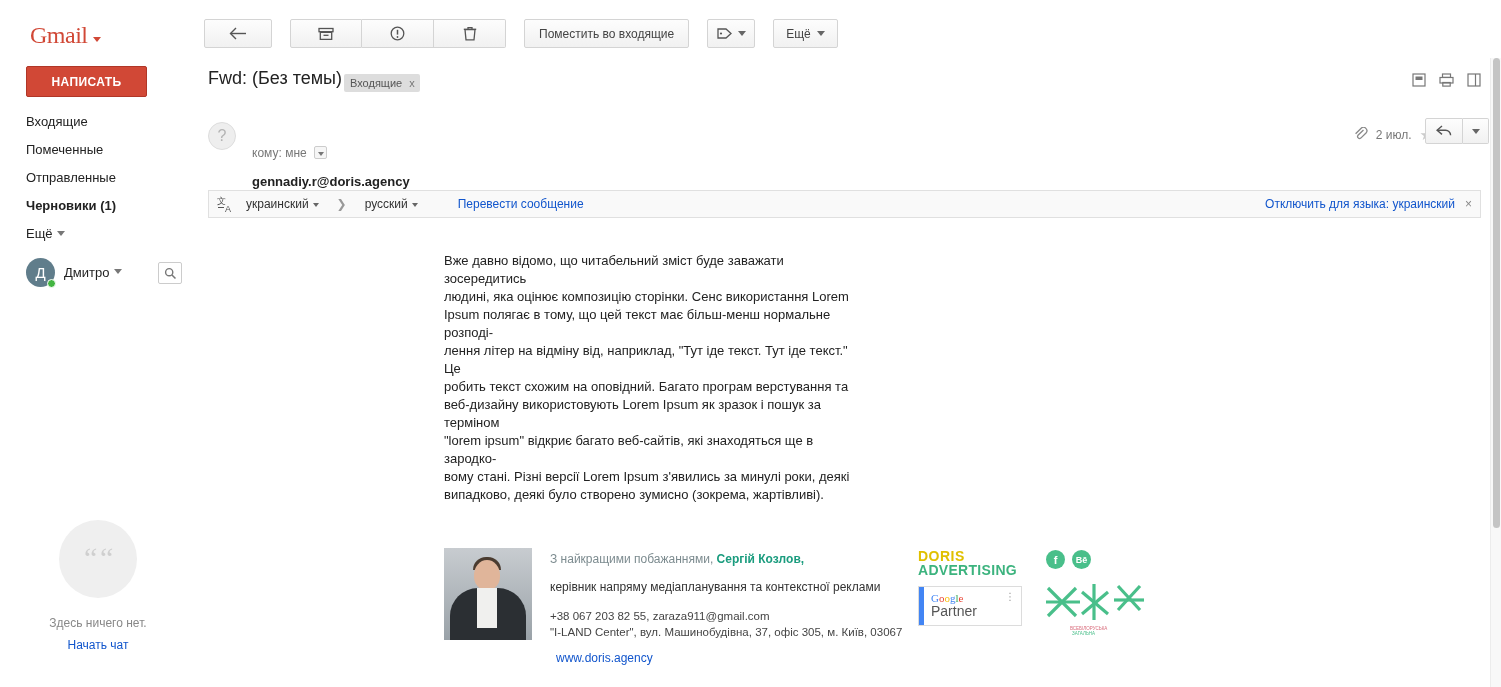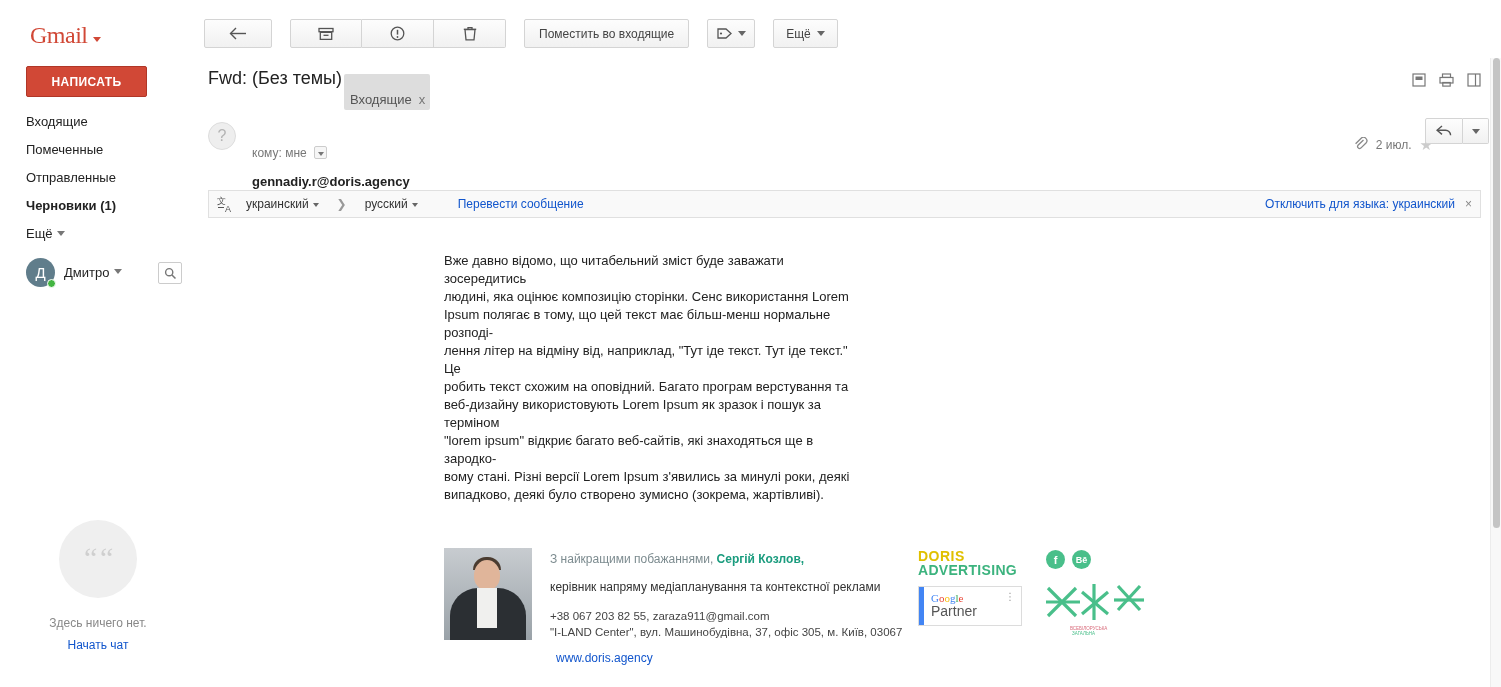--- a/index.html
+++ b/index.html
@@ -141,22 +141,22 @@
   }
   .subject-row {
     position: relative; height: 40px; padding: 0 12px;
   }
   .subject {
     position: absolute; left: 12px; top: 8px;
     font-size: 18px; color: #222; font-weight: normal;
   }
   .label-chip {
     position: absolute; left: 148px; top: 14px;
-    background: #ddd; color: #555; font-size: 13px;
-    padding: 18px 5px 3px 6px; border-radius: 2px; cursor: pointer;
+    background: #ddd; color: #555; font-size: 11px;
+    padding: 3px 5px 3px 6px; border-radius: 2px; cursor: pointer;
   }
   .label-chip .x { color: #777; margin-left: 7px; cursor: pointer; }
   .subject-icons {
     position: absolute; right: 10px; top: 13px;
     display: flex; gap: 13px; align-items: center;
   }
   .subject-icons span { cursor: pointer; color: #777; }
 
   .msg-head {
     position: relative; margin-top: 22px; padding-left: 12px; height: 50px;
@@ -180,21 +180,21 @@
     display: inline-block; margin-left: 4px;
     width: 13px; height: 13px; border: 1px solid #ccc; border-radius: 2px;
     position: relative; top: 2px; cursor: pointer; background: #f6f6f6;
   }
   .to-caret:after {
     content: ""; position: absolute; left: 3px; top: 5px;
     border-left: 3.5px solid transparent; border-right: 3.5px solid transparent;
     border-top: 4px solid #777;
   }
   .msg-meta {
-    position: absolute; right: 58px; top: 14px;
+    position: absolute; right: 58px; top: 4px;
     display: flex; align-items: center; gap: 8px;
     font-size: 12px; color: #777;
   }
   .msg-meta .star { color: #ccc; font-size: 15px; cursor: pointer; }
   .reply-group { position: absolute; right: 2px; top: -4px; display: inline-flex; }
   .reply-group .btn { height: 26px; }
   .reply-btn { width: 38px; }
   .reply-more { width: 26px; }
 
   

